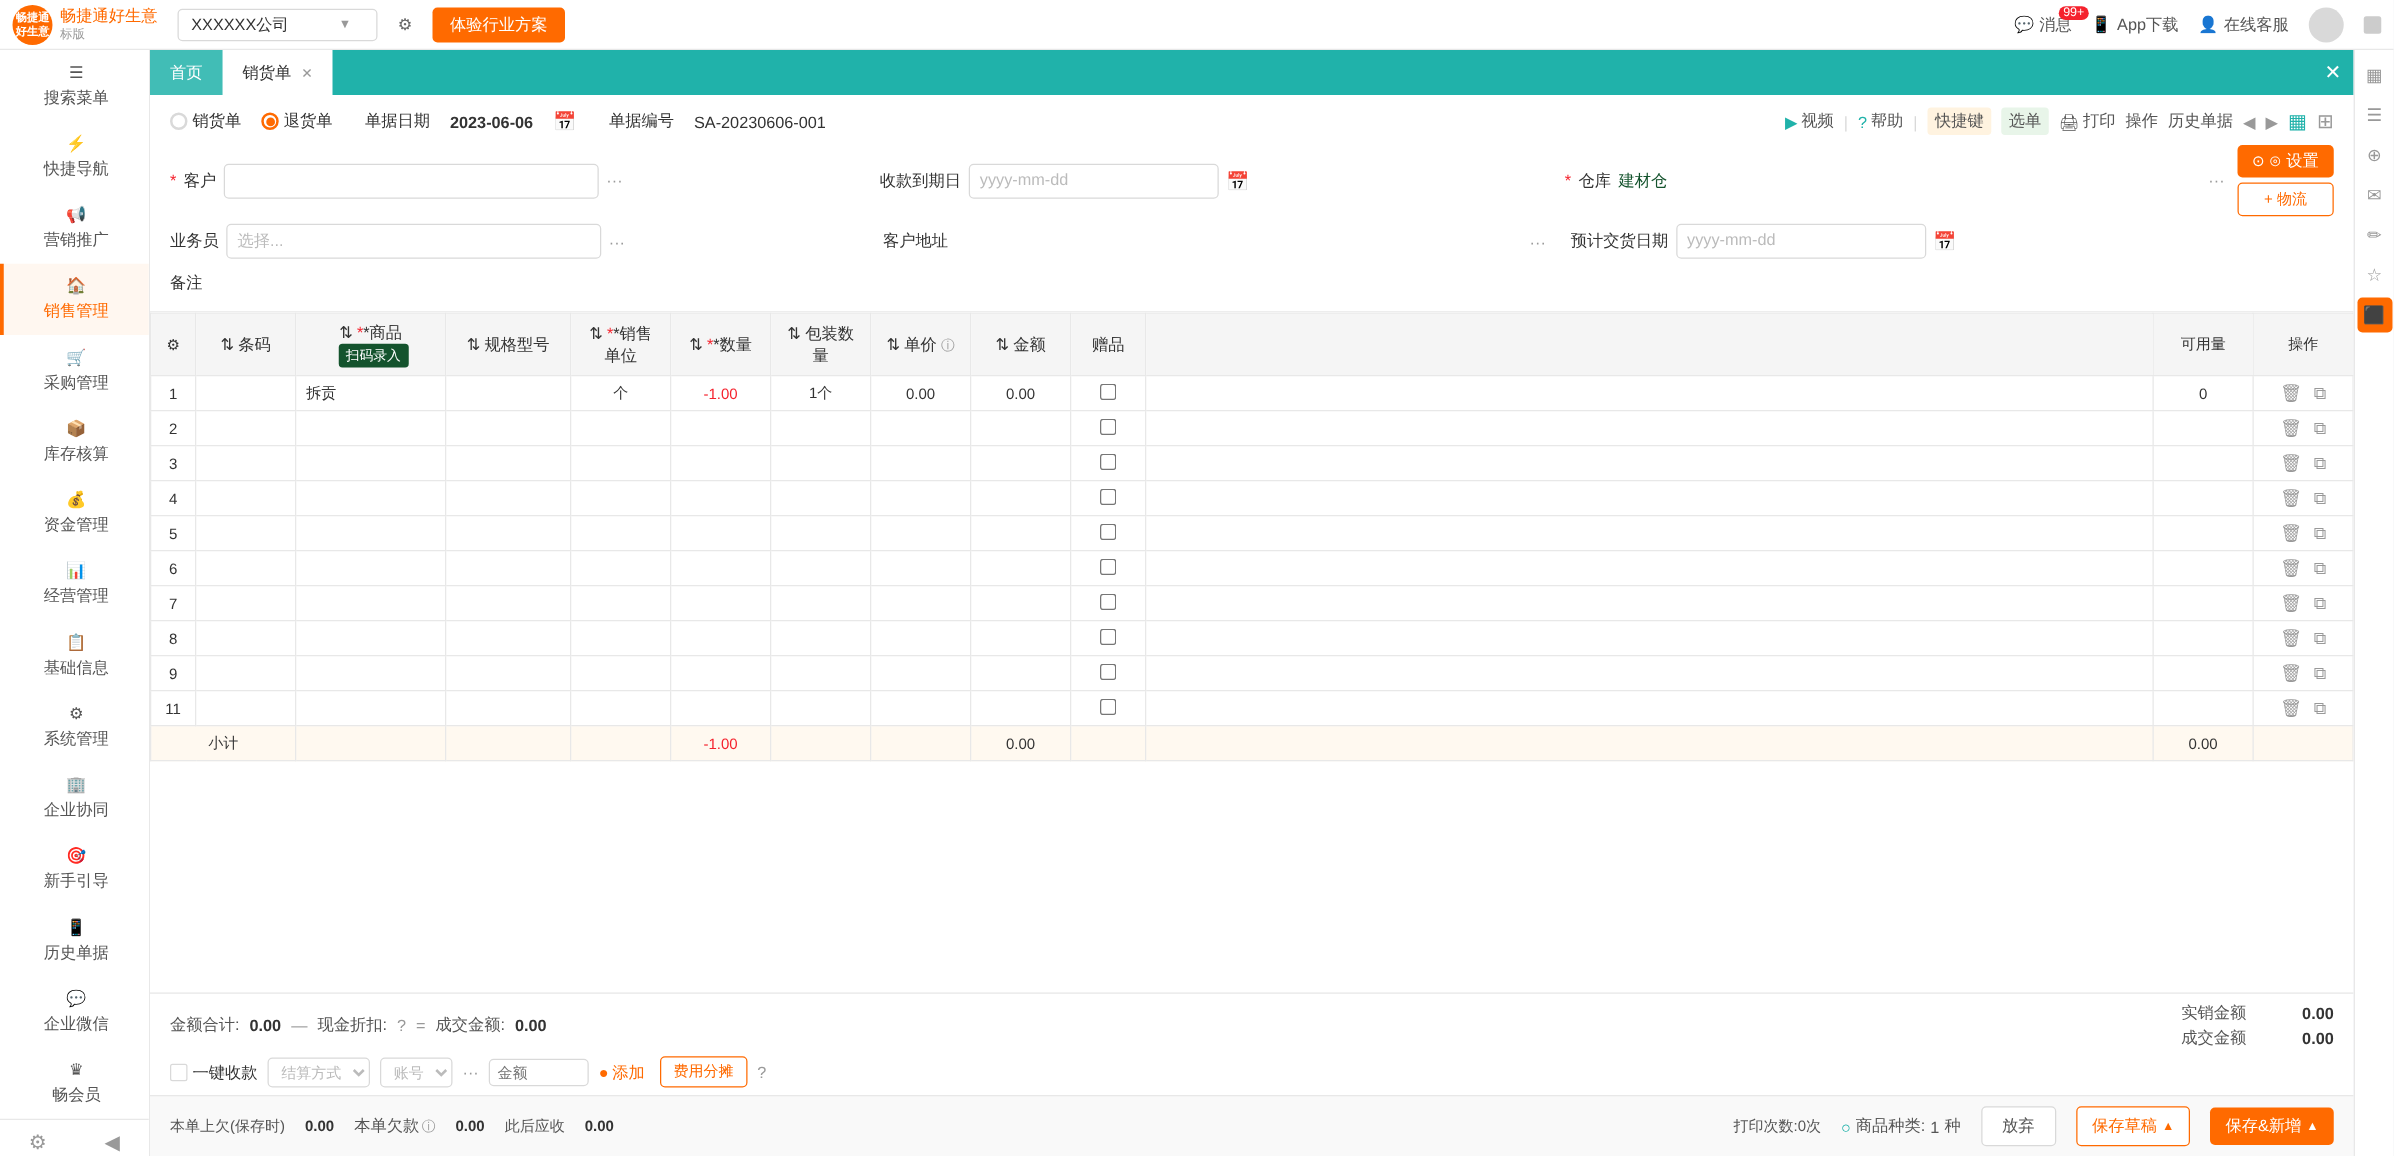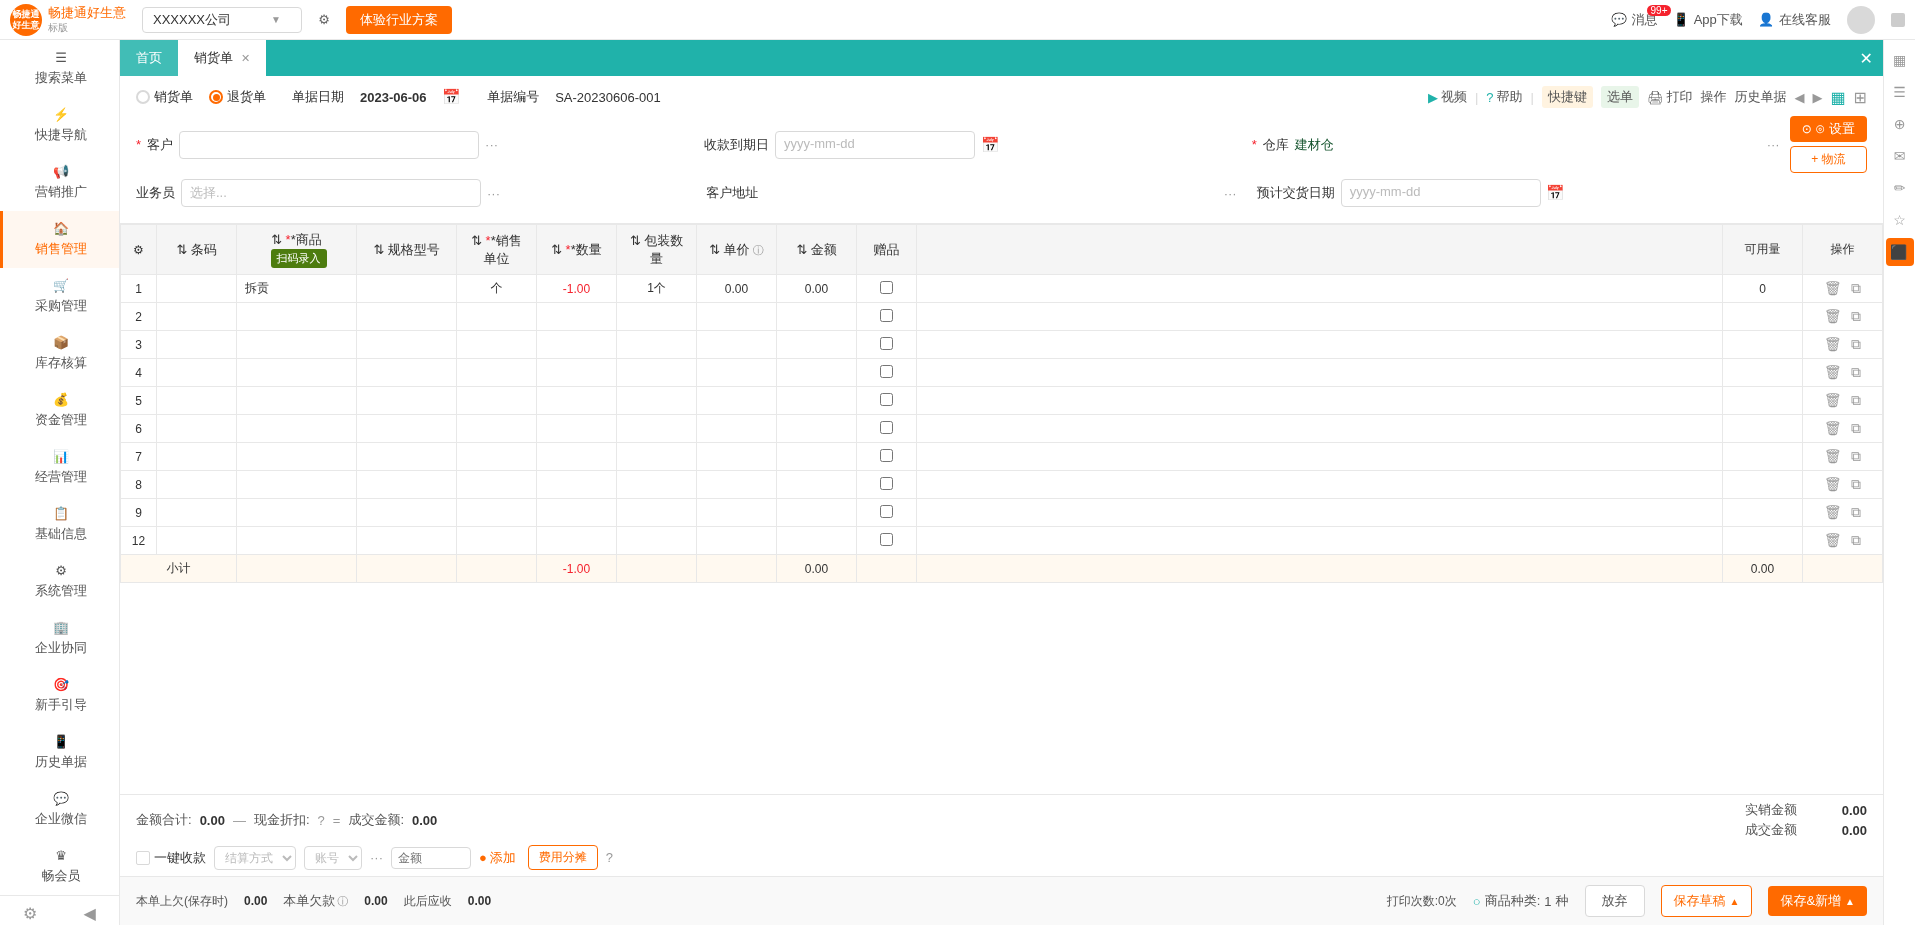--- a/index.html
+++ b/index.html
@@ -213,35 +213,39 @@
           <span style="color:#999;cursor:pointer;">···</span>
         </div>
         <div style="flex:1;display:flex;align-items:center;gap:6px;">
           <span style="font-size:13px;color:#333;white-space:nowrap;margin-left:20px;">预计交货日期</span>
           <div style="flex:1;border:1px solid #d9d9d9;border-radius:4px;padding:4px 8px;color:#bbb;font-size:13px;background:#fff;cursor:text;min-width:120px;max-width:200px;height:28px;">yyyy-mm-dd</div>
           <span style="color:#20b2aa;font-size:15px;cursor:pointer;">📅</span>
         </div>
         <div style="width:80px;"></div>
       </div>
 
+      <div style="display:flex;align-items:center;gap:6px;">
+        <span style="font-size:13px;color:#333;white-space:nowrap;">备注</span>
+        <div style="flex:1;border:1px solid transparent;border-radius:4px;padding:4px 8px;color:#bbb;font-size:13px;background:#fff;cursor:text;height:26px;"></div>
+      </div>
     </div>
 
     <div style="flex:1;overflow:auto;background:#fff;">
       <table style="width:100%;border-collapse:collapse;">
         <thead>
           <tr>
             <th style="background:#f5f5f5;border:1px solid #e8e8e8;padding:6px 8px;text-align:center;color:#333;font-weight:normal;font-size:12px;width:36px;position:sticky;top:0;z-index:1;">⚙</th>
             <th style="background:#f5f5f5;border:1px solid #e8e8e8;padding:6px 8px;text-align:center;color:#333;font-weight:normal;font-size:12px;width:80px;position:sticky;top:0;z-index:1;">
               <span>⇅</span> 
               <span>条码</span>
             </th>
             <th style="background:#f5f5f5;border:1px solid #e8e8e8;padding:6px 8px;text-align:center;color:#333;font-weight:normal;font-size:12px;width:120px;position:sticky;top:0;z-index:1;">
               <span>⇅</span> 
               <span style="color:#f5222d;">*</span><span style="color:#333;">*商品</span>
-              <button style="background:#4d7c0f;color:#fff;border:none;border-radius:3px;padding:2px 6px;cursor:pointer;font-size:11px;margin-left:4px;text-align:right;">扫码录入</button>
+              <button style="background:#14532d;color:#fff;border:none;border-radius:3px;padding:2px 6px;cursor:pointer;font-size:11px;margin-left:4px;text-align:right;">扫码录入</button>
             </th>
             <th style="background:#f5f5f5;border:1px solid #e8e8e8;padding:8px 8px;text-align:center;color:#333;font-weight:normal;font-size:12px;width:100px;position:sticky;top:0;z-index:1;">
               <span>⇅</span>
               <span>规格型号</span>
             </th>
             <th style="background:#f5f5f5;border:1px solid #e8e8e8;padding:6px 8px;text-align:center;color:#333;font-weight:normal;font-size:12px;width:80px;position:sticky;top:0;z-index:1;">
               <span>⇅</span>
               <span style="color:#f5222d;">*</span><span>*销售单位</span>
             </th>
             <th style="background:#f5f5f5;border:1px solid #e8e8e8;padding:6px 8px;text-align:center;color:#333;font-weight:normal;font-size:12px;width:80px;position:sticky;top:0;z-index:1;">
@@ -444,21 +448,21 @@
       <input type="checkbox" style="cursor: pointer;">
     </td>
     <td style="border:1px solid #e8e8e8;padding:5px 8px;text-align:center;color:#333;font-size:12px;min-width:200px;"></td>
     <td style="border:1px solid #e8e8e8;padding:5px 8px;text-align:center;color:#333;font-size:12px;"></td>
     <td style="border:1px solid #e8e8e8;padding:5px 8px;text-align:center;color:#333;font-size:12px;">
       <span style="color:#999;cursor:pointer;font-size:14px;margin:0 3px;">🗑</span>
       <span style="color:#999;cursor:pointer;font-size:14px;margin:0 3px;">⧉</span>
     </td>
   </tr>
             <tr>
-    <td style="border:1px solid #e8e8e8;padding:5px 8px;text-align:center;color:#333;font-size:12px;">12</td>
+    <td style="border:1px solid #e8e8e8;padding:5px 8px;text-align:center;color:#333;font-size:12px;">11</td>
     <td style="border:1px solid #e8e8e8;padding:5px 8px;text-align:center;color:#333;font-size:12px;"></td>
     <td style="border:1px solid #e8e8e8;padding:5px 8px;text-align:left;color:#333;font-size:12px;"></td>
     <td style="border:1px solid #e8e8e8;padding:5px 8px;text-align:center;color:#333;font-size:12px;"></td>
     <td style="border:1px solid #e8e8e8;padding:5px 8px;text-align:center;color:#333;font-size:12px;"></td>
     <td style="border:1px solid #e8e8e8;padding:5px 8px;text-align:center;color:#333;font-size:12px;"></td>
     <td style="border:1px solid #e8e8e8;padding:5px 8px;text-align:center;color:#333;font-size:12px;"></td>
     <td style="border:1px solid #e8e8e8;padding:5px 8px;text-align:center;color:#333;font-size:12px;"></td>
     <td style="border:1px solid #e8e8e8;padding:5px 8px;text-align:center;color:#333;font-size:12px;"></td>
     <td style="border:1px solid #e8e8e8;padding:5px 8px;text-align:center;color:#333;font-size:12px;">
       <input type="checkbox" style="cursor: pointer;">

